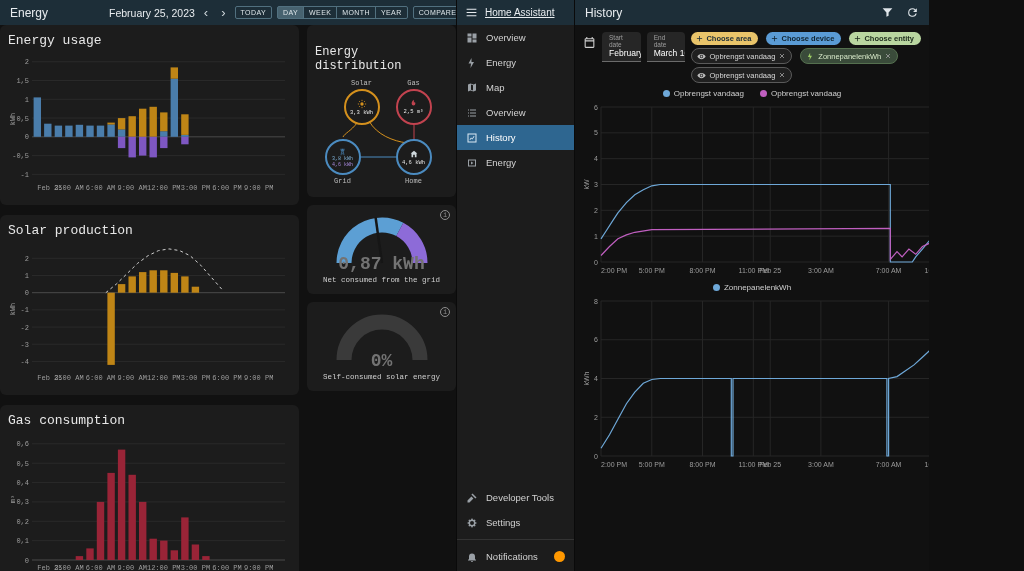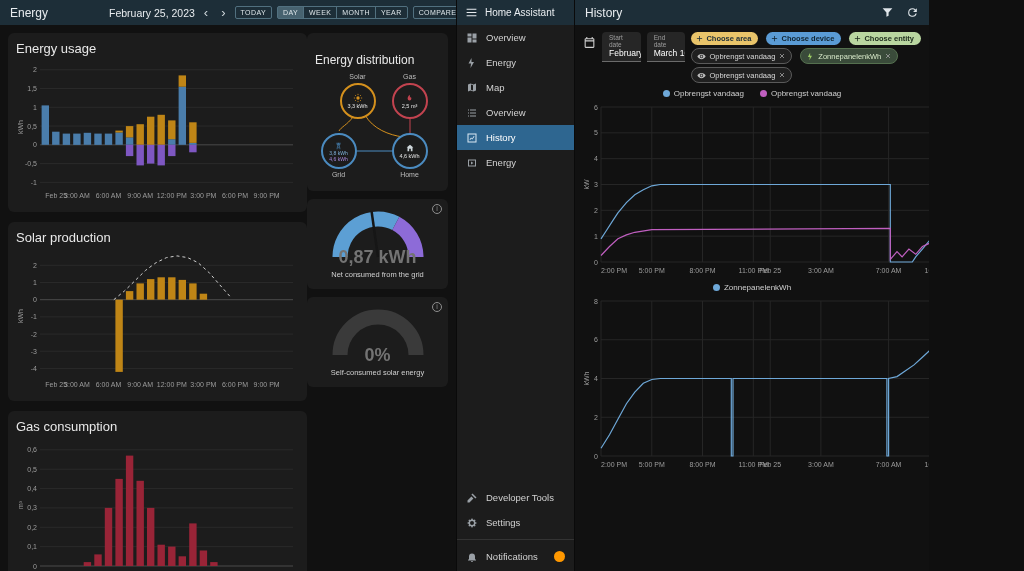--- a/index.html
+++ b/index.html
@@ -18,21 +18,21 @@
   .eh-date { font-size:10.5px; white-space:nowrap; }
   .chev { font-size:13px; color:#cfd8dc; padding:0 4px; cursor:pointer; background:none; border:none; }
   .hbtn { font-size:7px; letter-spacing:.4px; border:1px solid #51707f; color:#dde5e9;
           background:transparent; padding:2px 5px; border-radius:2px; cursor:pointer; white-space:nowrap; }
   .btn-group { display:flex; }
   .btn-group .hbtn { border-radius:0; margin-left:-1px; }
   .btn-group .hbtn:first-child { border-radius:2px 0 0 2px; margin-left:0; }
   .btn-group .hbtn:last-child { border-radius:0 2px 2px 0; }
   .hbtn.sel { background:#47626f; }
 
-  .energy-body { flex:1; display:flex; padding:8px; overflow:hidden; }
+  .energy-body { flex:1; display:flex; gap:8px; overflow:hidden;font-family:Liberation Mono, monospace; }
   .col-main { width:299px; display:flex; flex-direction:column; gap:10px; }
   .col-side { flex:1; display:flex; flex-direction:column; gap:8px; }
 
   .card { background:#1c1c1c; border-radius:6px; padding:8px; position:relative; }
   .card h3 { font-size:13px; font-weight:500; color:#e8e8e8; margin-bottom:4px; }
   .card .small-title { font-size:12px;margin-top:12px; }
 
   svg text.tick { font-size:7px; fill:#9c9c9c; }
 
   
@@ -52,21 +52,21 @@
   
   .gauge-card { text-align:center; padding-top:6px; }
   .gauge-val { font-size:18px; font-weight:bold; color:#737373; margin-top:-20px; }
   .gauge-lbl { font-size:7.5px; color:#cfcfcf; margin-top:2px; padding-bottom:2px; }
   .info-dot { position:absolute; top:5px; right:6px; width:10px; height:10px; border:1px solid #8e8e8e;
               border-radius:50%; color:#8e8e8e; font-size:7px; line-height:8px; text-align:center; }
   .info-dot::before { content:"i"; }
 
   
   .sidebar { width:119px; background:#1c1c1c; display:flex; flex-direction:column; border-left:1px solid #0a0a0a; border-right:1px solid #0a0a0a; }
-  .sb-header { padding:0 8px; gap:7px; }
+  .sb-header { padding:0 8px; gap:7px;text-decoration:underline; }
   .sb-title { font-size:10px; white-space:nowrap; }
   .sb-items { flex:1; }
   .sb-item { display:flex; align-items:center; gap:8px; height:25px; padding:0 9px;
              color:#d2d2d2; font-size:9.5px; cursor:pointer; white-space:nowrap; }
   .sb-item svg { width:12px; height:12px; fill:#9aa0a6; flex-shrink:0; }
   .sb-item.selected { background:#2e6690; color:#fff; }
   .sb-item.selected svg { fill:#dbe9f4; }
   .sb-divider { height:1px; background:#333; margin:4px 0; }
   .badge { margin-left:auto; width:11px; height:11px; border-radius:50%; background:#ff9800; }
   .avatar { width:17px; height:17px; border-radius:50%; flex-shrink:0;

